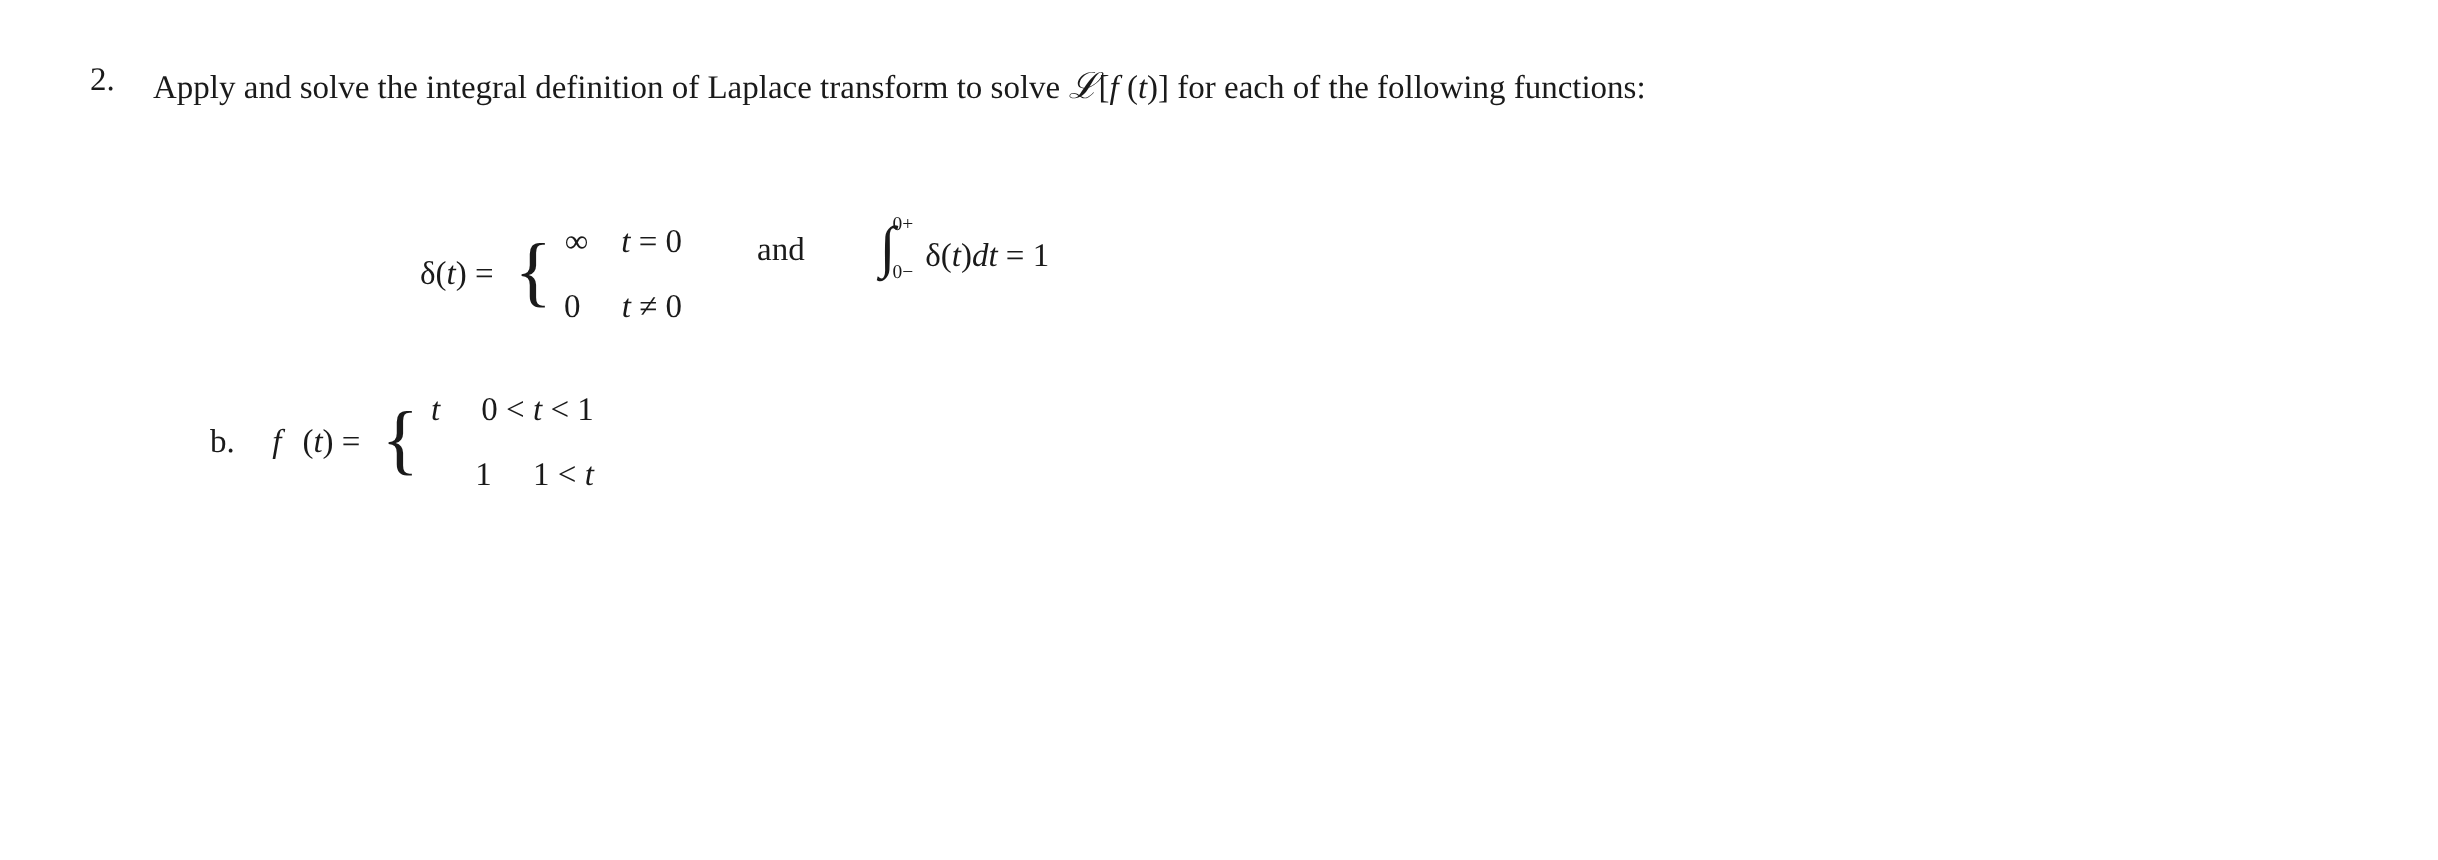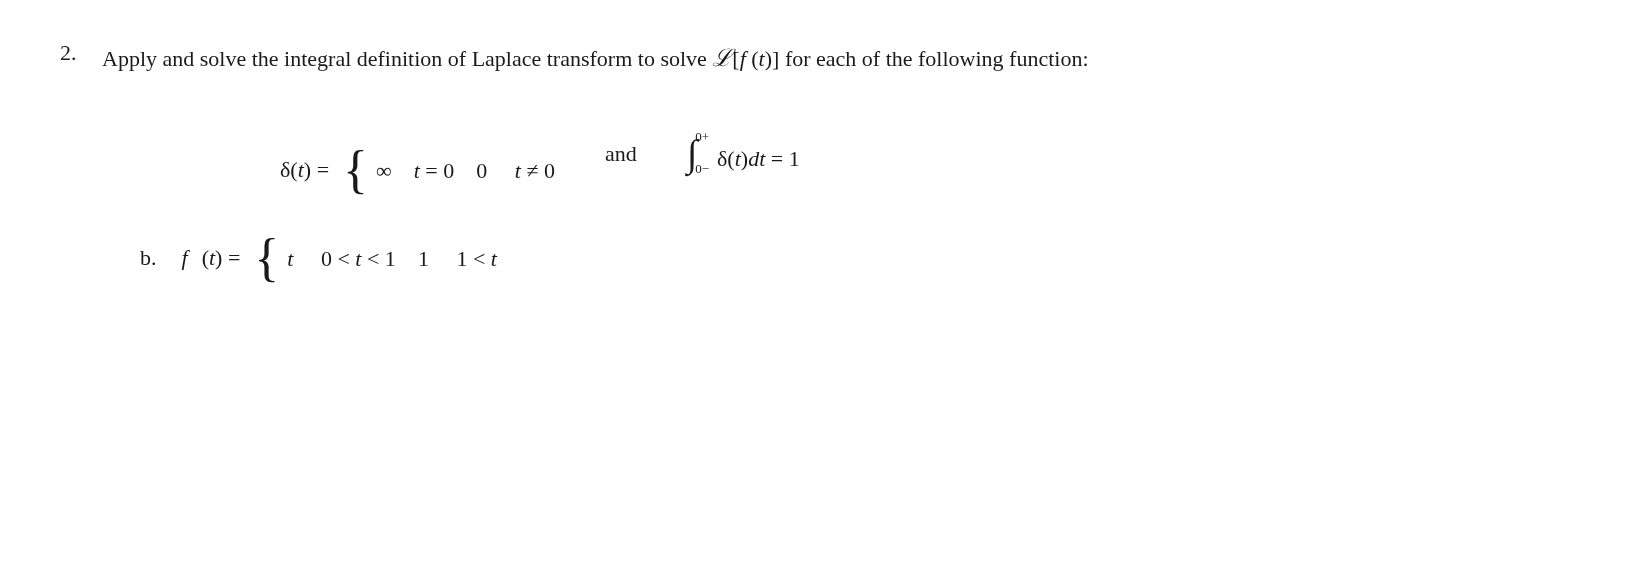--- a/index.html
+++ b/index.html
@@ -73,24 +73,25 @@
 
     .big-brace {
       font-size: 52px;
       font-weight: 100;
       line-height: 1;
       font-family: "Times New Roman", Times, serif;
     }
 
     .cases-column {
       display: flex;
-      flex-direction: row;
-      gap: 22px;
+      flex-direction: column;
+      gap: 10px;
       font-size: 22px;
       line-height: 1.5;
+      text-align: right;
     }
 
     .integral-expr {
       display: flex;
       align-items: baseline;
       gap: 2px;
       font-size: 22px;
     }
 
     .sub-b-problem {
@@ -113,21 +114,21 @@
   </style>
 </head>
 <body>
 
 <div class="problem-container">
 
   <div class="problem-header">
     <span class="problem-number">2.</span>
     <div class="problem-text">
       <span>Apply and solve the integral definition of Laplace transform to solve </span><span style="font-style:italic; font-family:'Times New Roman',serif; font-size:24px;">ℒ</span><span>[<span style="font-style:italic;">f</span> (<span style="font-style:italic;">t</span>)]</span>
-      <span> for each of the following function:</span>
+      <span> for each of the following functions:</span>
       <br>
     </div>
   </div>
 
   <div class="sub-problem">
 
     <div class="math-block">
 
       <div class="delta-def">
         <span>δ(<span style="font-style:italic;">t</span>) =</span>

